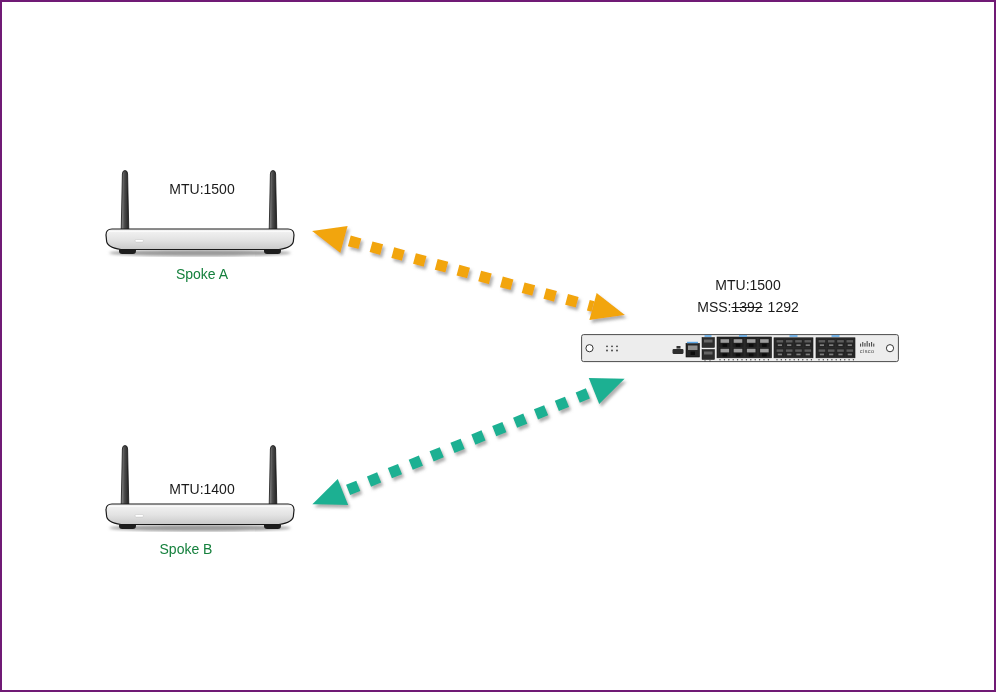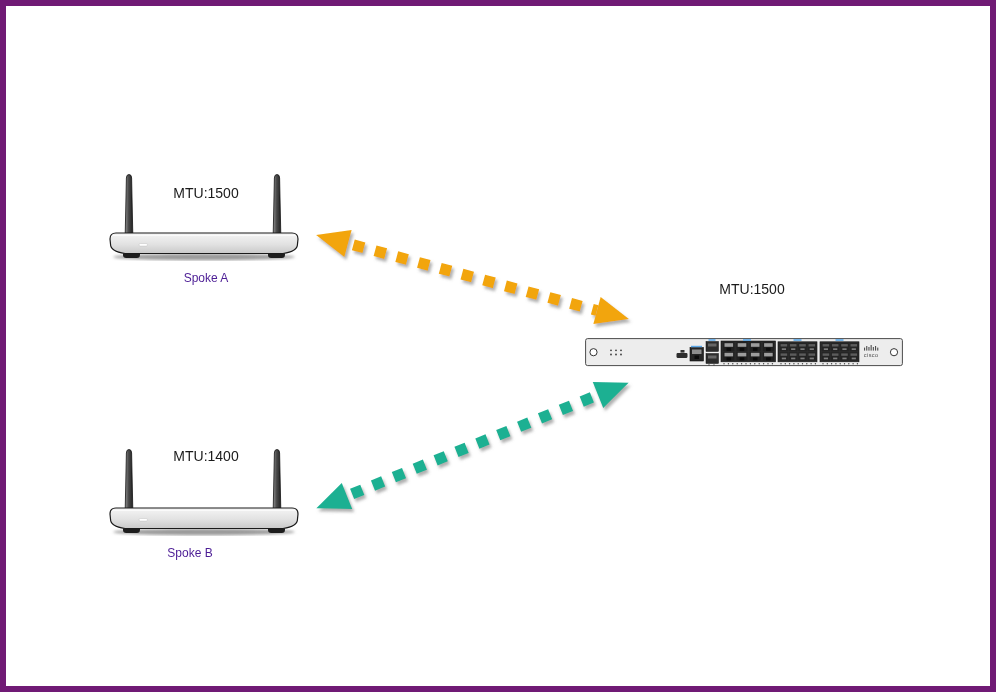--- a/index.html
+++ b/index.html
@@ -1,27 +1,27 @@
 <!DOCTYPE html>
 <html><head>
 <meta charset="utf-8">
 <style>
   html,body{margin:0;padding:0;background:#ffffff;font-family:"Liberation Sans",sans-serif;}
   .canvas{
     position:relative;width:996px;height:692px;box-sizing:border-box;
-    background:#ffffff;border:6px solid #701a75;overflow:hidden;padding-left:36px;
+    background:#ffffff;border:2px solid #701a75;overflow:hidden;padding-left:36px;
   }
   .abs{position:absolute;}
   .mtu-block{
     width:180px;text-align:center;color:#1a1a1a;
     font-size:14px;line-height:22px;white-space:nowrap;
   }
   .spoke-label{
-    width:180px;text-align:center;color:#4c1d95;
-    font-size:12px;line-height:20px;white-space:nowrap;
+    width:180px;text-align:center;color:#15803d;
+    font-size:14px;line-height:20px;white-space:nowrap;
   }
   .strike{text-decoration:line-through;}
   .mss-new{margin-left:5px;}
   svg{display:block;}
   .overlay{pointer-events:none;}
 </style>
 </head>
 <body>
 
 <div class="canvas">
@@ -72,32 +72,33 @@
   <div class="abs mtu-block" style="left:110px;top:176px;">
     <div>MTU:1500</div>
   </div>
 
   <svg class="abs" style="left:103px;top:163px;" width="190" height="92" viewBox="0 0 190 92">
     <use href="#routerSym"></use>
   </svg>
 
   <div class="abs spoke-label" style="left:110px;top:262px;">Spoke A</div>
 
-  <div class="abs mtu-block" style="left:110px;top:439px;">
+  <div class="abs mtu-block" style="left:110px;top:476px;">
     <div>MTU:1400</div>
   </div>
 
   <svg class="abs" style="left:103px;top:438px;" width="190" height="92" viewBox="0 0 190 92">
     <use href="#routerSym"></use>
   </svg>
 
   <div class="abs spoke-label" style="left:94px;top:537px;">Spoke B</div>
 
   <div class="abs mtu-block" style="left:656px;top:272px;">
     <div>MTU:1500</div>
+    <div><span>MSS:</span><span class="strike">1392</span><span class="mss-new">1292</span></div>
   </div>
 
   <svg class="abs" style="left:579px;top:332px;" width="318" height="30" viewBox="0 0 318 30">
     <rect x="0.6" y="0.6" width="316.8" height="27" rx="2" fill="#ededed" stroke="#4a4a4a" stroke-width="1"></rect>
     <circle cx="8.5" cy="14.2" r="3.6" fill="#ffffff" stroke="#333" stroke-width="1"></circle>
     <circle cx="309" cy="14.2" r="3.6" fill="#ffffff" stroke="#333" stroke-width="1"></circle>
     <g fill="#3a3a3a">
       <circle cx="26" cy="12.3" r="0.9"></circle>
         <circle cx="26" cy="16.5" r="0.9"></circle>
       <circle cx="31" cy="12.3" r="0.9"></circle>

